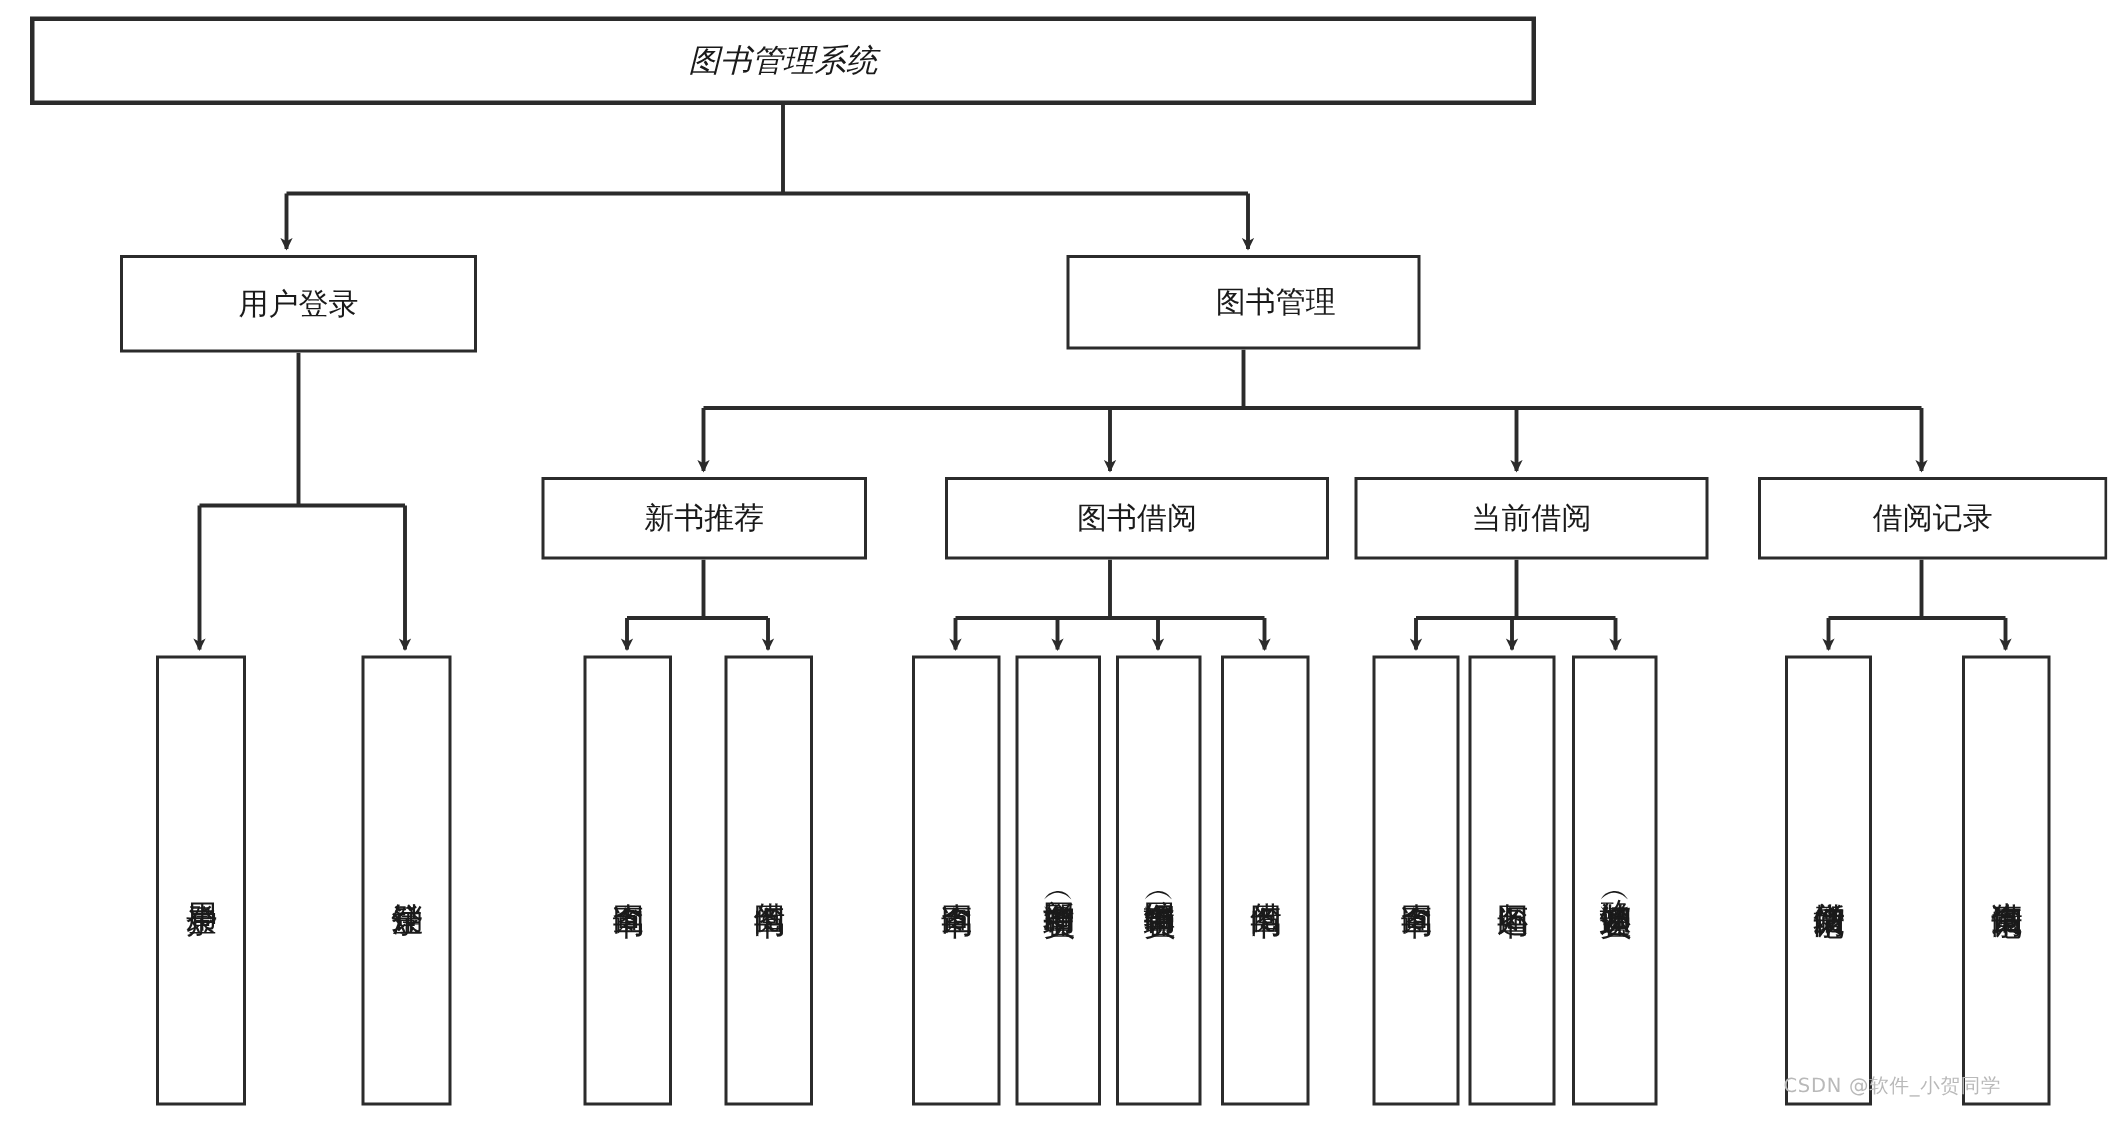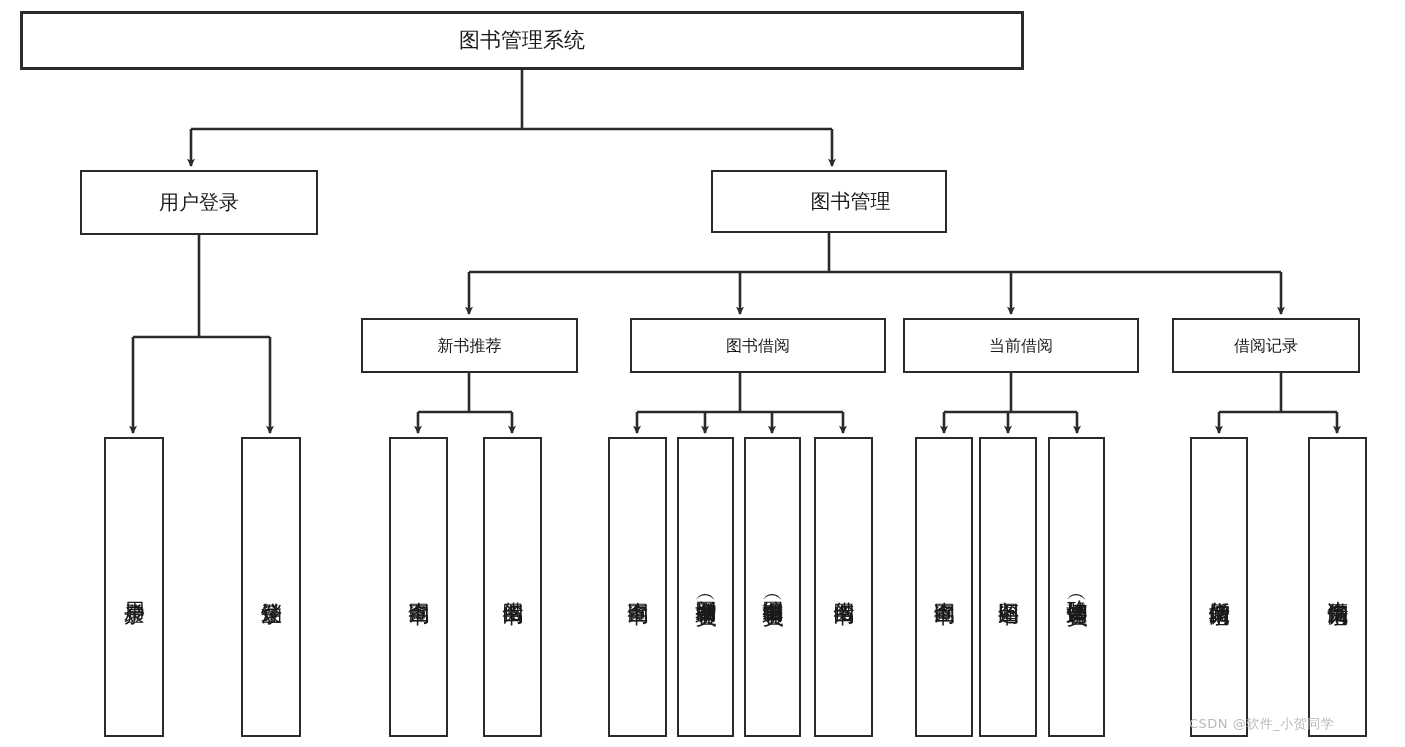--- a/index.html
+++ b/index.html
@@ -31,35 +31,36 @@
     box-sizing: border-box;
     background: #ffffff;
     border: 2px solid #2b2b2b;
     display: flex;
     align-items: center;
     justify-content: center;
     color: #1a1a1a;
   }
   .node.root {
     border-width: 3px;
+    font-style: italic;
   }
   .node-label {
     display: block;
     text-align: center;
     line-height: 1.25;
     white-space: nowrap;
   }
   .node.root .node-label {
     font-size: 21px;
   }
   .node.level2 .node-label {
     font-size: 20px;
   }
   .node.level3 .node-label {
-    font-size: 16px;
+    font-size: 20px;
   }
   
   .node.leaf {
     align-items: center;
     justify-content: center;
     padding: 4px 0;
   }
   .node.leaf .node-label {
     writing-mode: vertical-rl;
     text-orientation: upright;
@@ -147,21 +148,21 @@
 
   <div class="node level3" style="left:361px; top:318px; width:217px; height:55px;">
     <span class="node-label">新书推荐</span>
   </div>
   <div class="node level3" style="left:630px; top:318px; width:256px; height:55px;">
     <span class="node-label">图书借阅</span>
   </div>
   <div class="node level3" style="left:903px; top:318px; width:236px; height:55px;">
     <span class="node-label">当前借阅</span>
   </div>
-  <div class="node level3" style="left:1172px; top:318px; width:188px; height:55px;">
+  <div class="node level3" style="left:1172px; top:318px; width:233px; height:55px;">
     <span class="node-label">借阅记录</span>
   </div>
 
   <div class="node leaf" style="left:104px; top:437px; width:60px; height:300px;">
     <span class="node-label">用户登录</span>
   </div>
   <div class="node leaf" style="left:241px; top:437px; width:60px; height:300px;">
     <span class="node-label">注销登录</span>
   </div>
 

